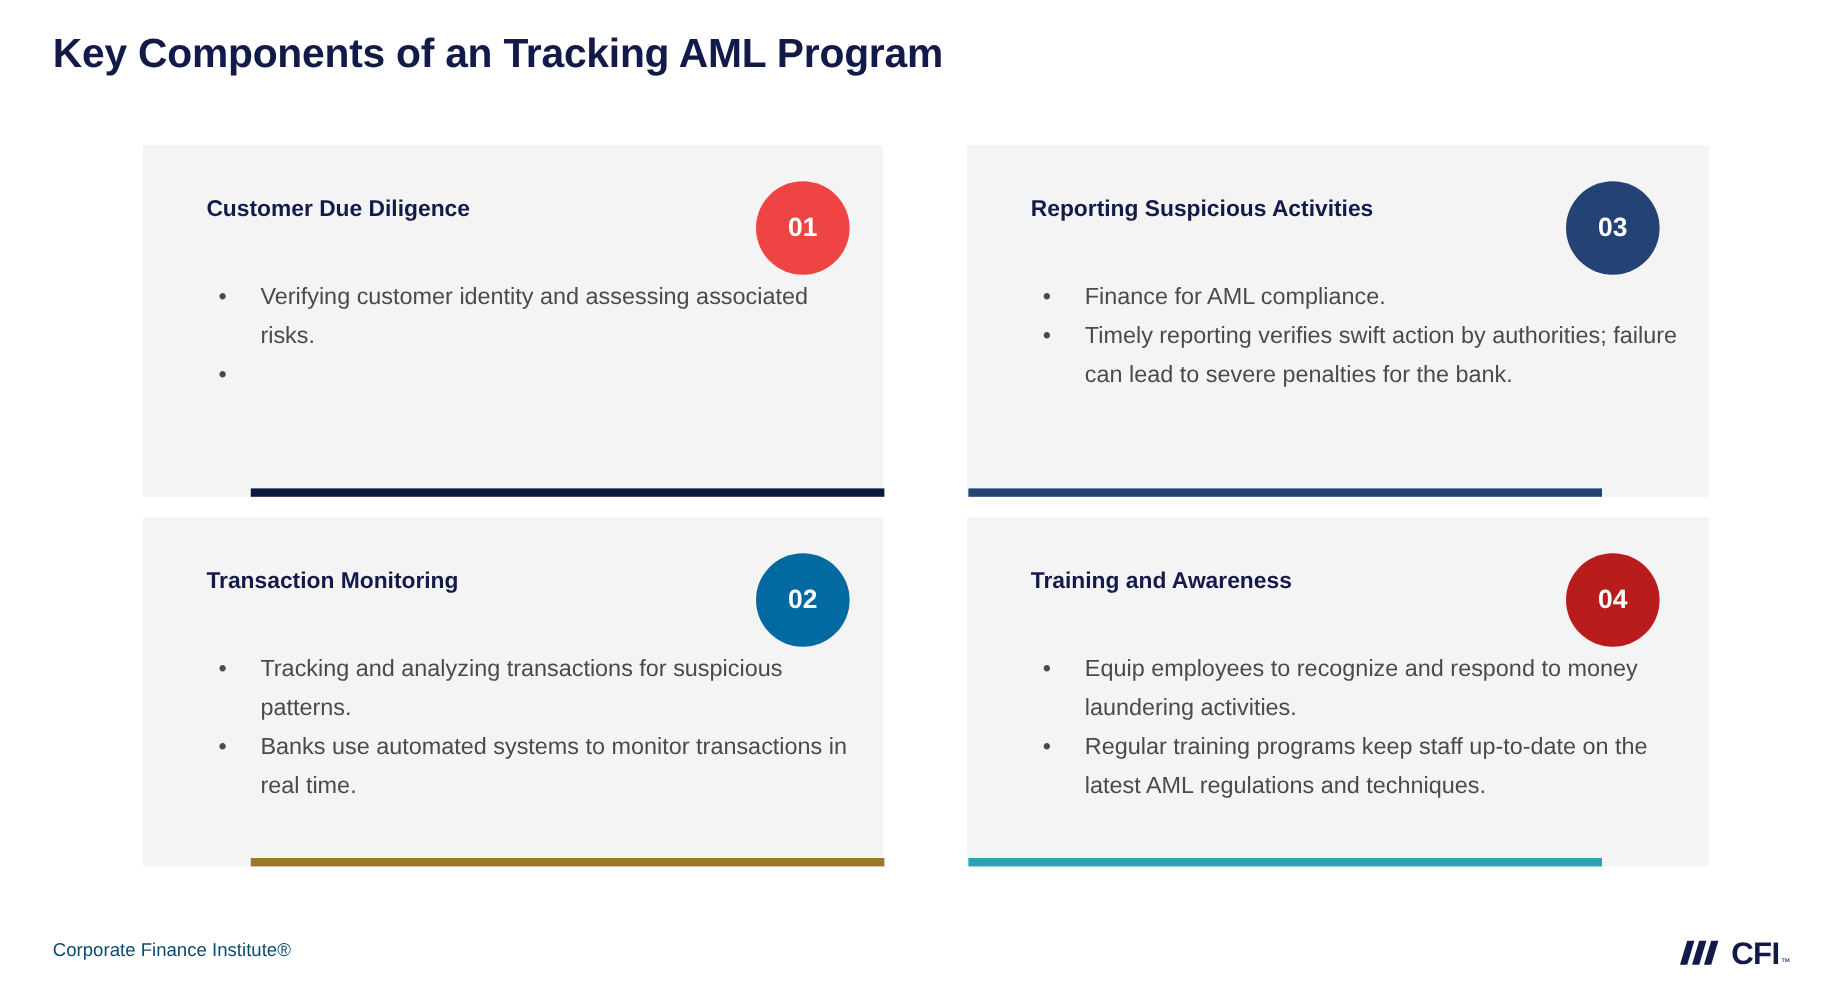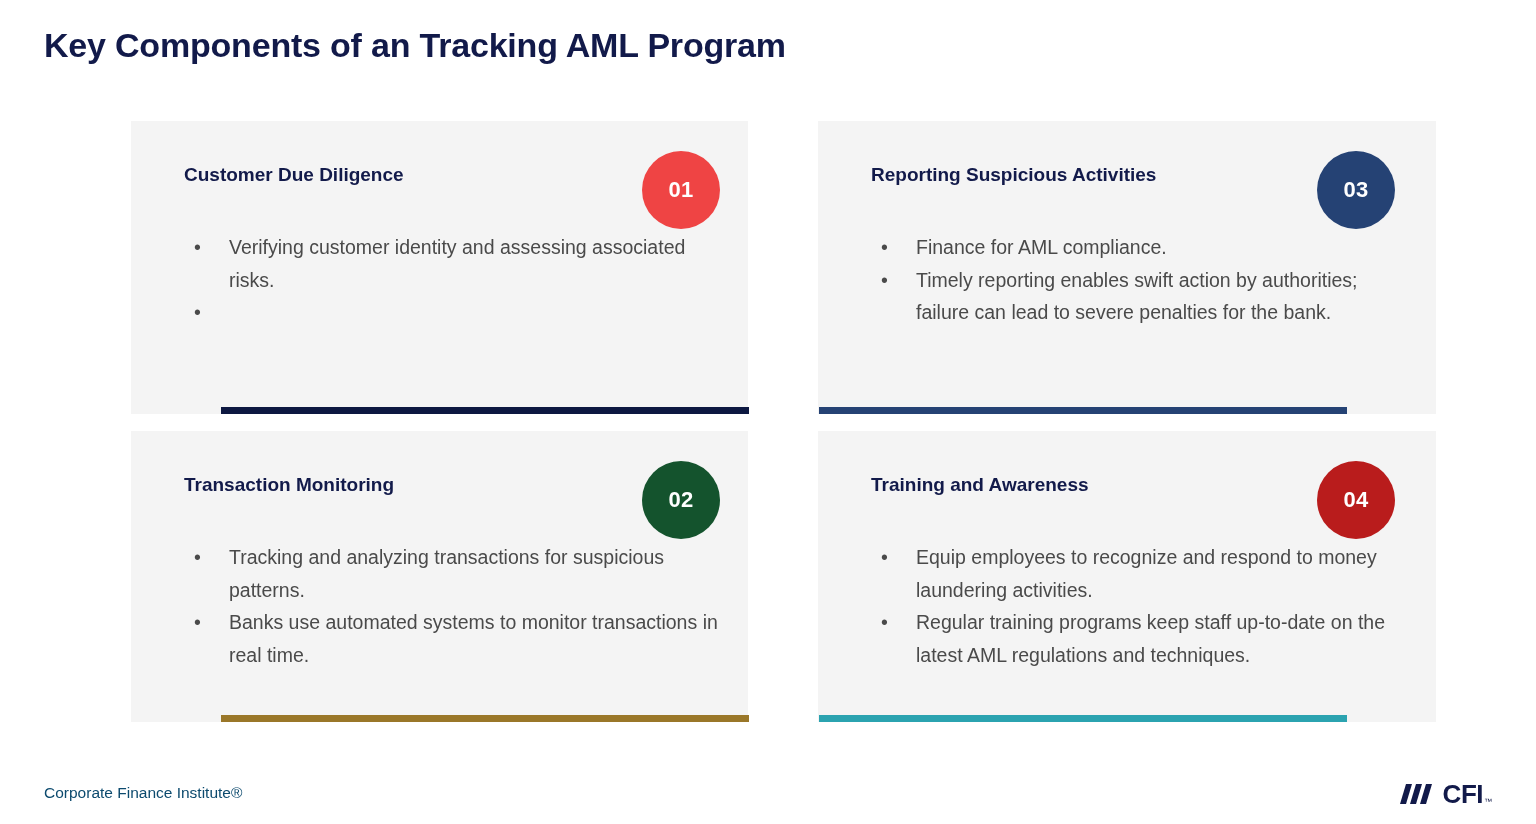--- a/index.html
+++ b/index.html
@@ -24,21 +24,21 @@
     font-weight: bold;
     color: #121a4a;
     letter-spacing: -0.2px;
     line-height: 46px;
     white-space: nowrap;
   }
 
   
   .card-grid {
     position: absolute;
-    left: 16px;
+    left: 4px;
     top: 121px;
     width: 1400px;
     height: 601px;
   }
 
   .card {
     position: absolute;
     background: #f4f4f4;
     box-sizing: border-box;
   }
@@ -171,29 +171,29 @@
   <div class="card col-right row-top" style="background: rgb(244, 244, 244);">
     <div class="card-title">Reporting Suspicious Activities</div>
     <div class="card-badge" style="background: rgb(37, 66, 116);">03</div>
     <ul class="bullet-list">
       <li class="bullet-item">
         <span class="bullet-dot">•</span>
         <span>Finance for AML compliance.</span>
       </li>
       <li class="bullet-item">
         <span class="bullet-dot">•</span>
-        <span>Timely reporting enables swift action by authorities; failure can lead to severe penalties for the bank.</span>
+        <span>Timely reporting verifies swift action by authorities; failure can lead to severe penalties for the bank.</span>
       </li>
     </ul>
     <div class="accent-bar" style="background: rgb(37, 66, 116);"></div>
   </div>
 
   <div class="card col-left row-bottom" style="background: rgb(244, 244, 244);">
     <div class="card-title">Transaction Monitoring</div>
-    <div class="card-badge" style="background: #14532d;">02</div>
+    <div class="card-badge" style="background: #0369a1;">02</div>
     <ul class="bullet-list">
       <li class="bullet-item">
         <span class="bullet-dot">•</span>
         <span>Tracking and analyzing transactions for suspicious patterns.</span>
       </li>
       <li class="bullet-item">
         <span class="bullet-dot">•</span>
         <span>Banks use automated systems to monitor transactions in real time.</span>
       </li>
     </ul>

